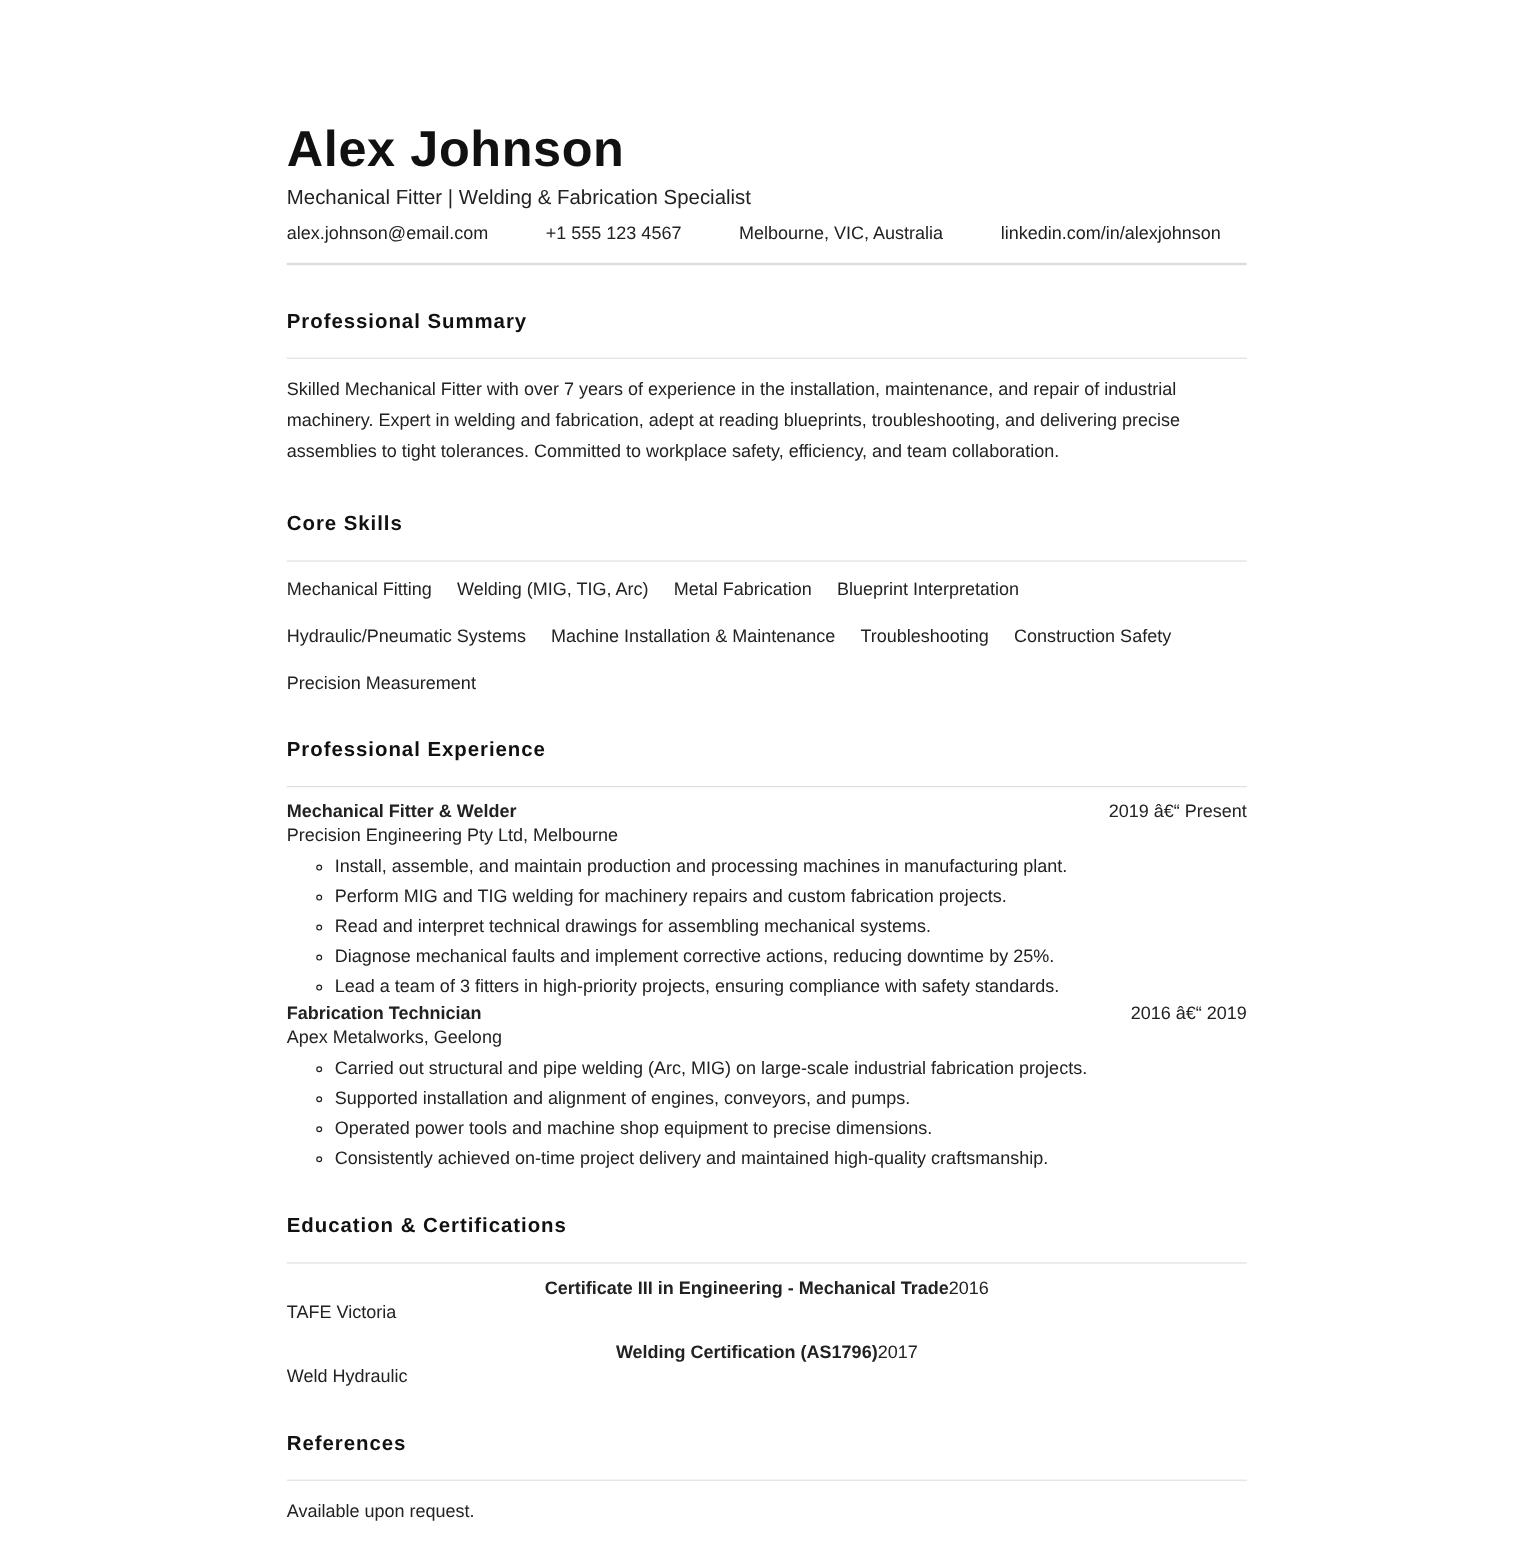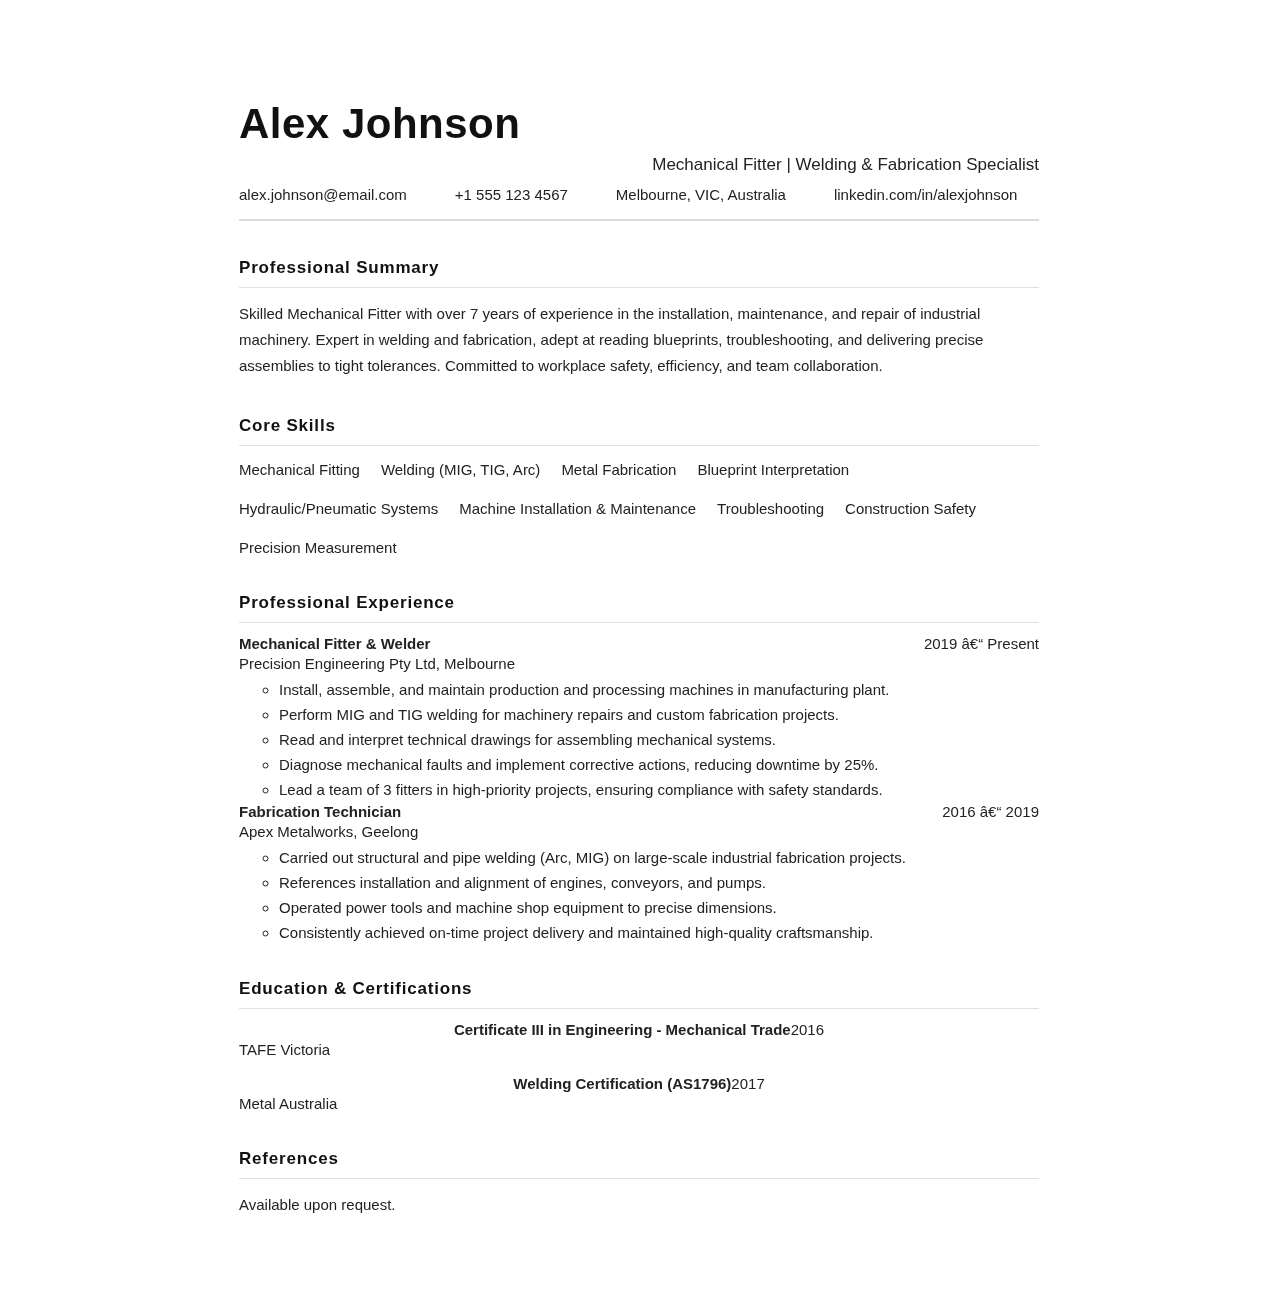--- a/index.html
+++ b/index.html
@@ -26,41 +26,40 @@
     font-size: 42px;
     line-height: 1.15;
     letter-spacing: 0.5px;
     color: #111;
     font-weight: bold;
   }
   .candidate-title {
     margin: 7px 0 0 0;
     font-size: 17px;
     color: #222;
-    text-align: right;
   }
   .contact {
     display: flex;
     flex-wrap: wrap;
     column-gap: 26px;
     margin-top: 11px;
     font-size: 15px;
     color: #222;
     gap: 48px;
   }
 
   
   .section { margin-top: 37px; }
   h2 {
     margin: 0;
     font-size: 17px;
     font-weight: bold;
     letter-spacing: 0.8px;
     color: #111;
-    padding-bottom: 9px;
+    padding-bottom: 20px;
     border-bottom: 1px solid #e0e0e0;
   }
   .body-text {
     margin: 13px 0 0 0;
     font-size: 15px;
     line-height: 26px;
   }
 
   
   .skills {
@@ -171,21 +170,21 @@
     </div>
 
     <div class="job">
       <div class="job-header">
         <span class="job-title">Fabrication Technician</span>
         <span class="job-dates">2016 â€“ 2019</span>
       </div>
       <div class="company">Apex Metalworks, Geelong</div>
       <ul class="job-bullets">
         <li>Carried out structural and pipe welding (Arc, MIG) on large-scale industrial fabrication projects.</li>
-        <li>References installation and alignment of engines, conveyors, and pumps.</li>
+        <li>Supported installation and alignment of engines, conveyors, and pumps.</li>
         <li>Operated power tools and machine shop equipment to precise dimensions.</li>
         <li>Consistently achieved on-time project delivery and maintained high-quality craftsmanship.</li>
       </ul>
     </div>
   </section>
 
   <section class="section">
     <h2>Education &amp; Certifications</h2>
 
     <div class="edu-entry">
@@ -194,21 +193,21 @@
         <span class="edu-year">2016</span>
       </div>
       <div class="edu-org">TAFE Victoria</div>
     </div>
 
     <div class="edu-entry">
       <div class="edu-header">
         <span class="edu-title">Welding Certification (AS1796)</span>
         <span class="edu-year">2017</span>
       </div>
-      <div class="edu-org">Metal Australia</div>
+      <div class="edu-org">Weld Hydraulic</div>
     </div>
   </section>
 
   <section class="section">
     <h2>References</h2>
     <p class="body-text">Available upon request.</p>
   </section>
 
 </div>
 

